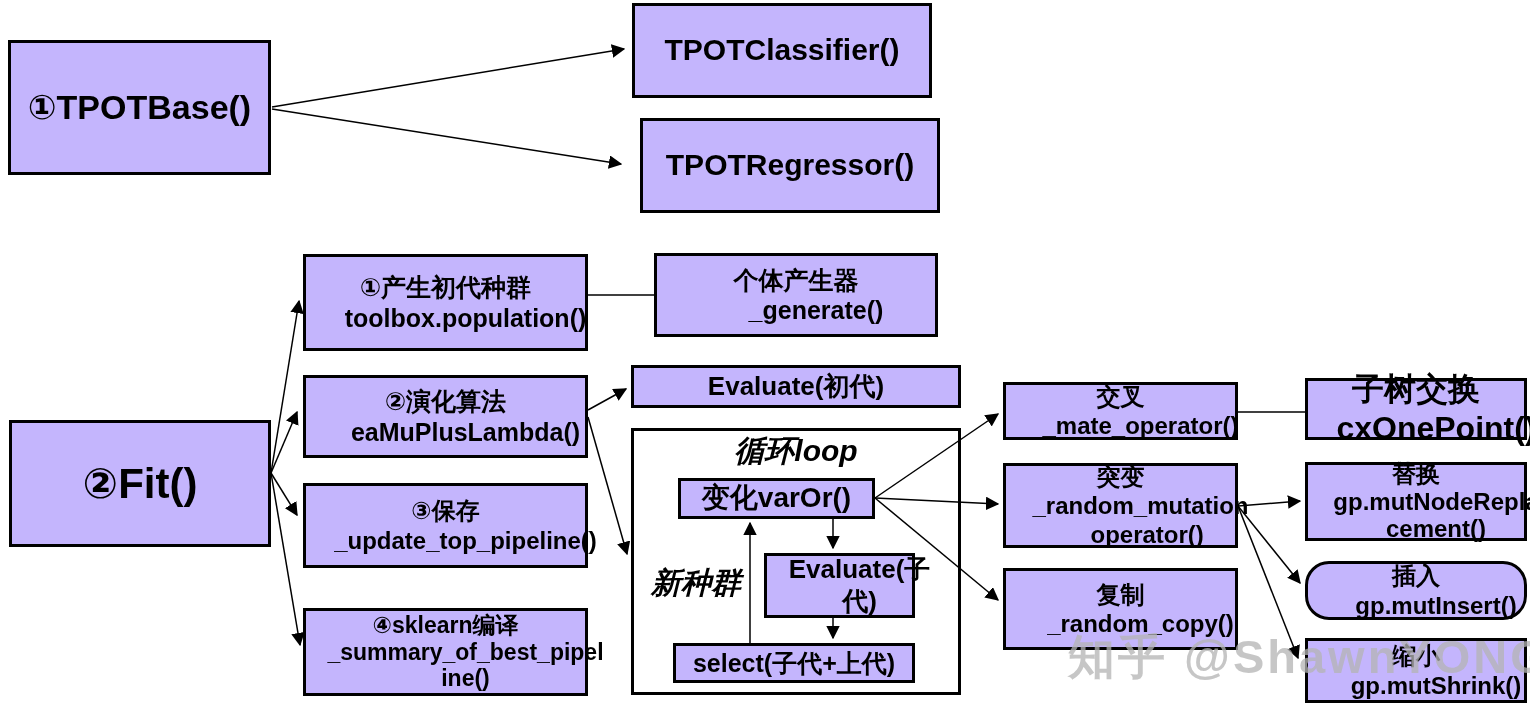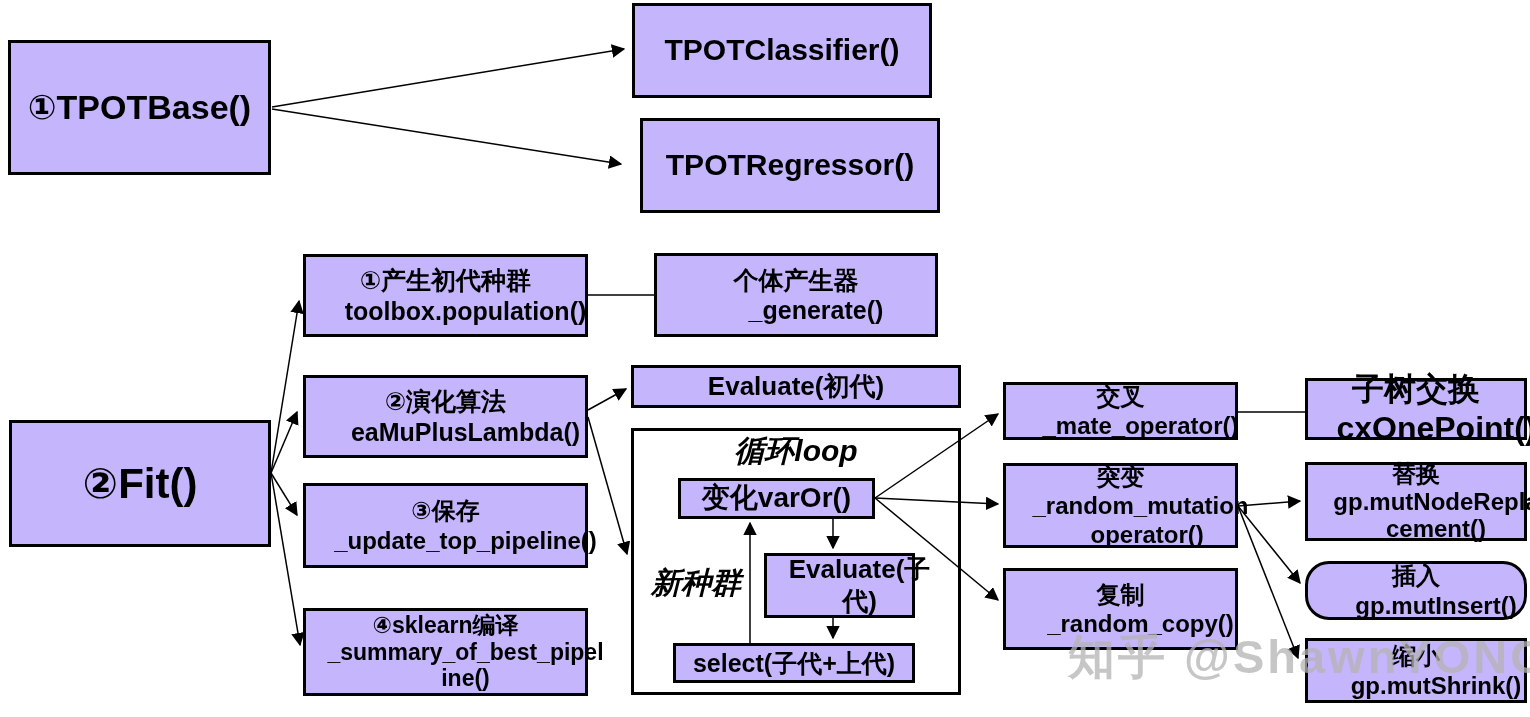--- a/index.html
+++ b/index.html
@@ -20,21 +20,21 @@
   .arrow-layer{position:absolute;left:0;top:0;z-index:2;pointer-events:none;}
   .watermark{
     position:absolute;z-index:3;color:#b4b4b4;opacity:0.75;font-size:47px;
     letter-spacing:3px;white-space:nowrap;pointer-events:none;
   }
   
   #tpotbase{left:8px;top:40px;width:263px;height:135px;font-size:34px;}
   #tpotclassifier{left:632px;top:3px;width:300px;height:95px;font-size:30px;}
   #tpotregressor{left:629px;top:118px;width:300px;height:95px;font-size:30px;margin-left:11px;}
   #fit{left:9px;top:420px;width:262px;height:127px;font-size:42px;}
-  #population{left:303px;top:254px;width:285px;height:83px;font-size:25px;}
+  #population{left:303px;top:254px;width:285px;height:97px;font-size:25px;}
   #generator{left:654px;top:253px;width:284px;height:84px;font-size:25px;}
   #evolution{left:303px;top:375px;width:285px;height:83px;font-size:25px;}
   #save{left:303px;top:483px;width:285px;height:85px;font-size:24px;}
   #sklearn-compile{left:303px;top:608px;width:285px;height:88px;font-size:23px;line-height:1.15;}
   #evaluate-initial{left:631px;top:365px;width:330px;height:43px;font-size:26px;}
   #loop-box{left:631px;top:428px;width:330px;height:267px;border:3px solid #000;position:absolute;background:#fff;box-sizing:border-box;z-index:1;}
   #loop-title{left:631px;top:434px;width:330px;font-size:30px;}
   #varor{left:678px;top:478px;width:197px;height:41px;font-size:28px;}
   #evaluate-offspring{left:764px;top:553px;width:151px;height:65px;font-size:26px;}
   #select{left:673px;top:643px;width:242px;height:40px;font-size:25px;}

